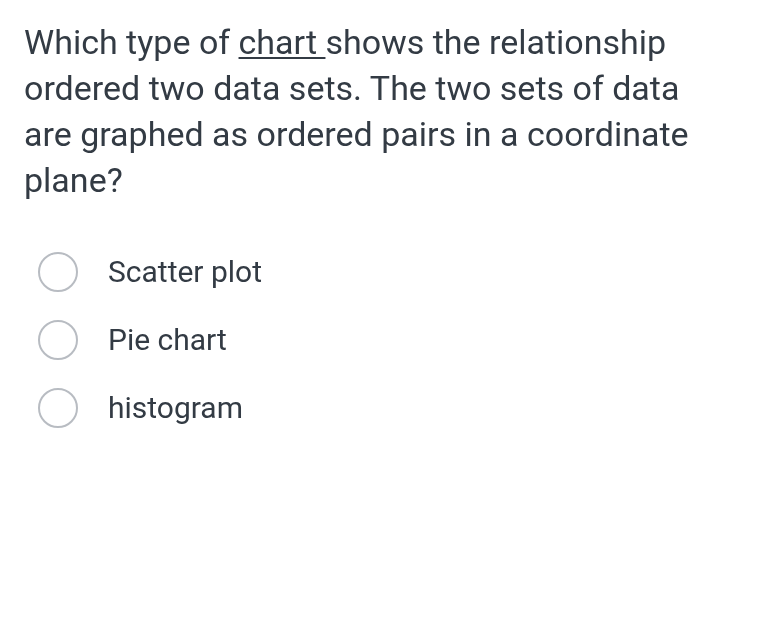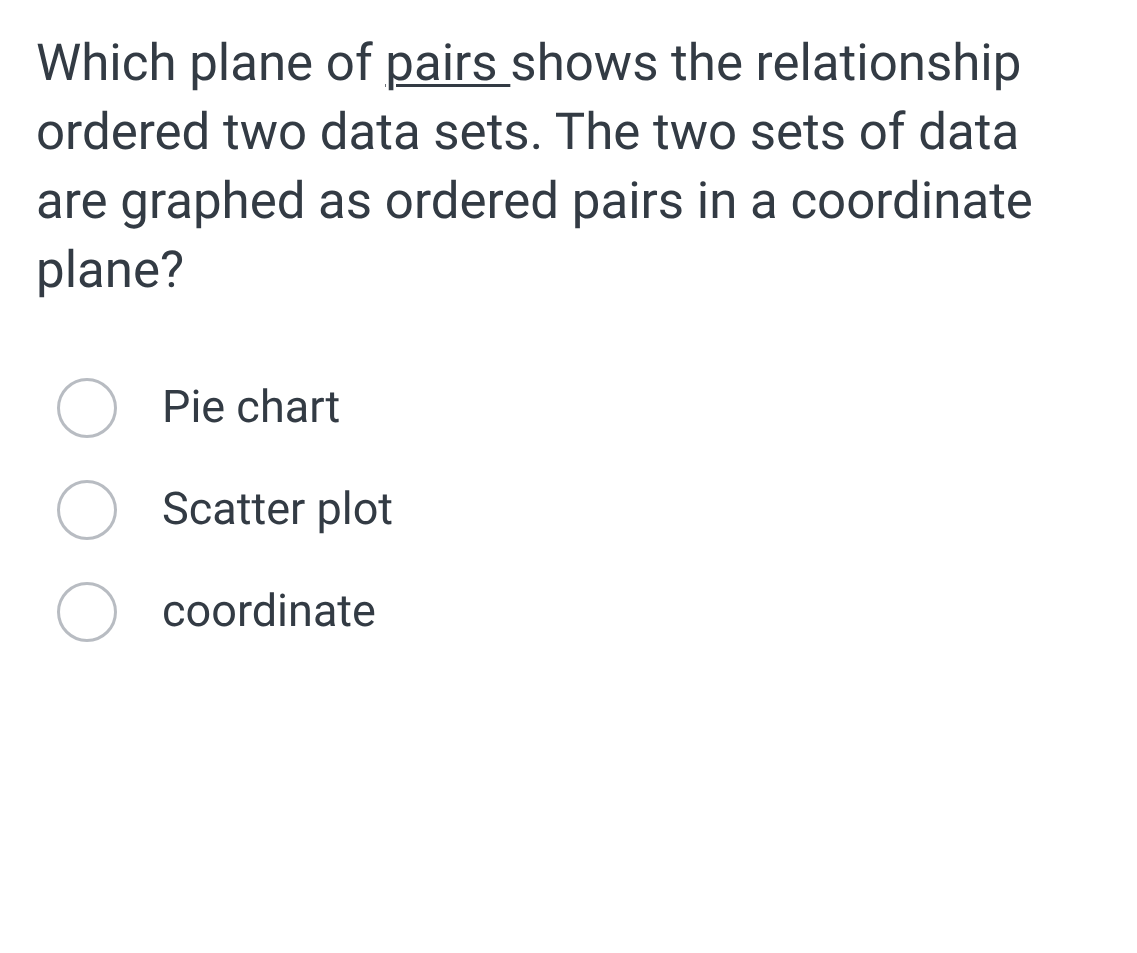--- a/index.html
+++ b/index.html
@@ -49,29 +49,29 @@
     .option-label {
       font-size: 30px;
       color: #333b44;
       font-weight: 400;
     }
   </style>
 </head>
 <body>
 
 <div class="question-text">
-  <span>Which plane of </span><span class="underlined">pairs </span><span>shows the relationship ordered two data sets. The two sets of data are graphed as ordered pairs in a coordinate plane?</span>
+  <span>Which type of </span><span class="underlined">chart </span><span>shows the relationship ordered two data sets. The two sets of data are graphed as ordered pairs in a coordinate plane?</span>
 </div>
 
 <div class="options">
+  <div class="option">
+    <div class="radio-circle"></div>
+    <span class="option-label">Scatter plot</span>
+  </div>
   <div class="option">
     <div class="radio-circle"></div>
     <span class="option-label">Pie chart</span>
   </div>
   <div class="option">
     <div class="radio-circle"></div>
-    <span class="option-label">Scatter plot</span>
-  </div>
-  <div class="option">
-    <div class="radio-circle"></div>
-    <span class="option-label">coordinate</span>
+    <span class="option-label">histogram</span>
   </div>
 </div>
 
 </body></html>

